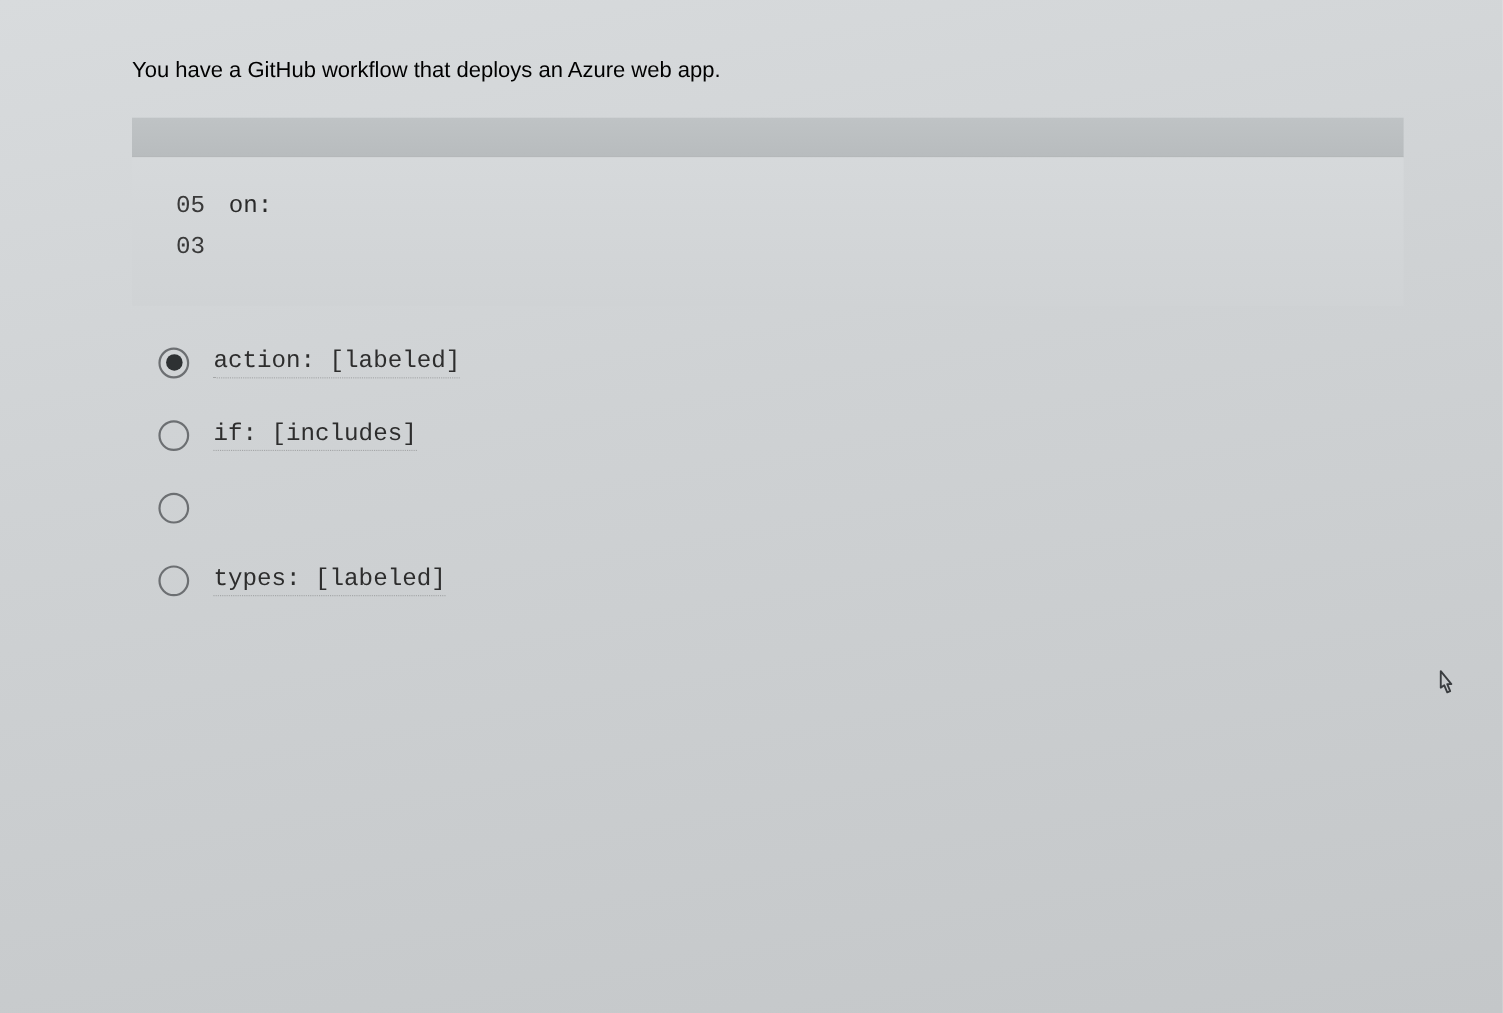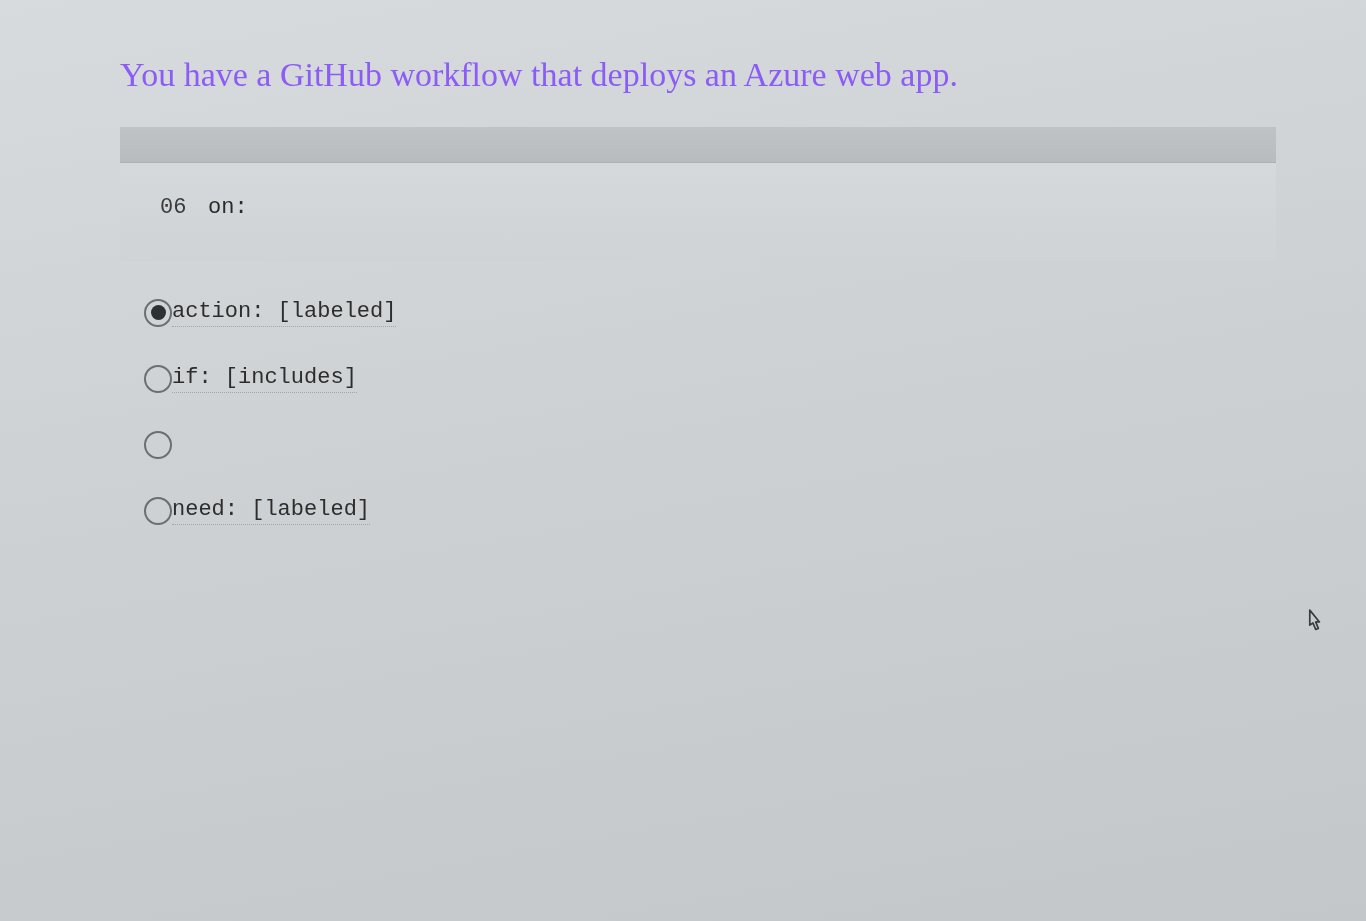--- a/index.html
+++ b/index.html
@@ -7,26 +7,25 @@
     margin: 0; padding: 0;
     width: 1366px; height: 921px;
     font-family: "Segoe UI", -apple-system, BlinkMacSystemFont, sans-serif;
     background: linear-gradient(170deg, #d8dbdd 0%, #cfd2d4 40%, #c4c7c9 100%);
     color: #2b2b2b;
   }
   .page {
     padding: 50px 90px 40px 120px;
   }
   .question-text p {
-    font-size: 34px;
+    font-size: 20px;
     font-weight: 400;
     line-height: 1.45;
     margin: 0 0 28px 0;
-    color: #8b5cf6;
-    font-family: Liberation Serif, serif;
+    color: #000000;
   }
   .code-block-wrap {
     margin: 28px 0 34px 0;
   }
   .code-header-bar {
     height: 36px;
     background: linear-gradient(180deg, #bfc3c5, #b8bcbe);
     border-bottom: 1px solid #aeb2b4;
   }
   .code-body {
@@ -38,20 +37,21 @@
     color: #2a2a2a;
   }
   .code-line { white-space: pre; }
   .ln { display:inline-block; width:48px; color:#3a3a3a; }
   .options {
     margin-top: 38px;
   }
   .option {
     display: flex;
     align-items: center;
+    gap: 22px;
     margin: 0 0 38px 24px;
   }
   .radio {
     width: 28px; height: 28px;
     border: 2.5px solid #6c6f72;
     border-radius: 50%;
     display: flex; align-items: center; justify-content: center;
     flex: 0 0 28px;
     background: transparent;
   }
@@ -81,21 +81,22 @@
 
 <div class="page">
 
   <div class="question-text">
     <p>You have a GitHub workflow that deploys an Azure web app.</p>
   </div>
 
   <div class="code-block-wrap">
     <div class="code-header-bar"></div>
     <div class="code-body">
-      <div class="code-line"><span class="ln">06</span><span>on:</span></div>
+      <div class="code-line"><span class="ln">05</span><span>on:</span></div>
+      <div class="code-line"><span class="ln">03</span><span></span></div>
     </div>
   </div>
 
 
   <div class="options">
 
     <div class="option">
       <span class="radio selected">
           <span class="dot"></span>
         </span>
@@ -106,21 +107,21 @@
       <span class="radio"></span>
       <span class="opt-label">if: [includes]</span>
     </div>
 
     <div class="option">
       <span class="radio"></span>
     </div>
 
     <div class="option">
       <span class="radio"></span>
-      <span class="opt-label">need: [labeled]</span>
+      <span class="opt-label">types: [labeled]</span>
     </div>
 
   </div>
 
 </div>
 
 <div class="cursor-icon">
   <svg viewBox="0 0 24 28">
     <path d="M9 2 L9 16 L12 14 L14.5 20 L17 19 L14.5 13 L18 13 Z" fill="none" stroke="#3a3d40" stroke-width="1.6" stroke-linejoin="round"></path>
   </svg>

